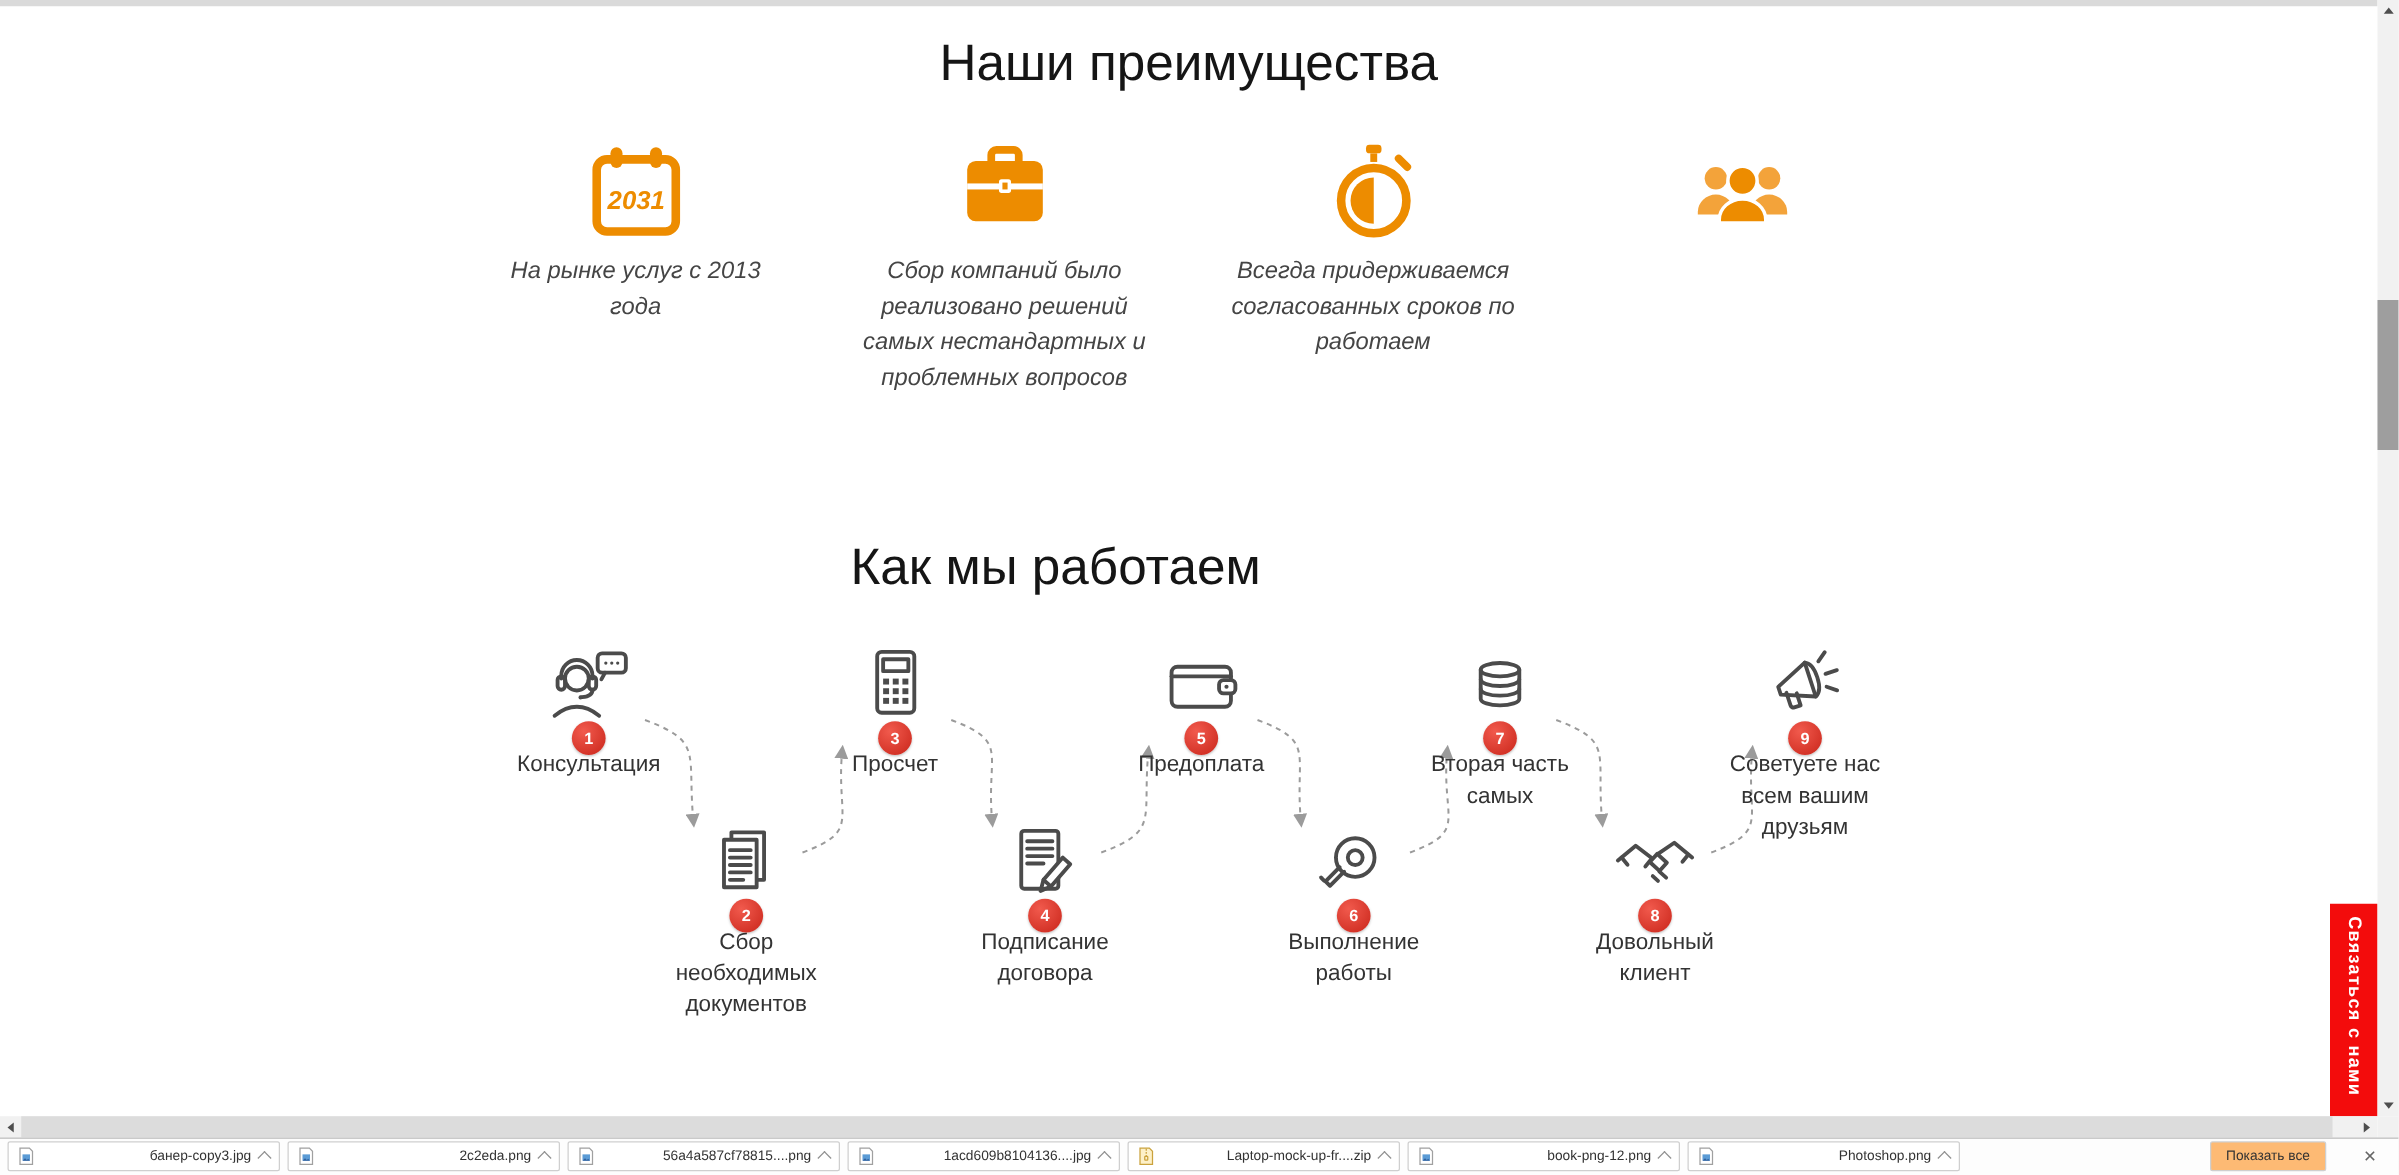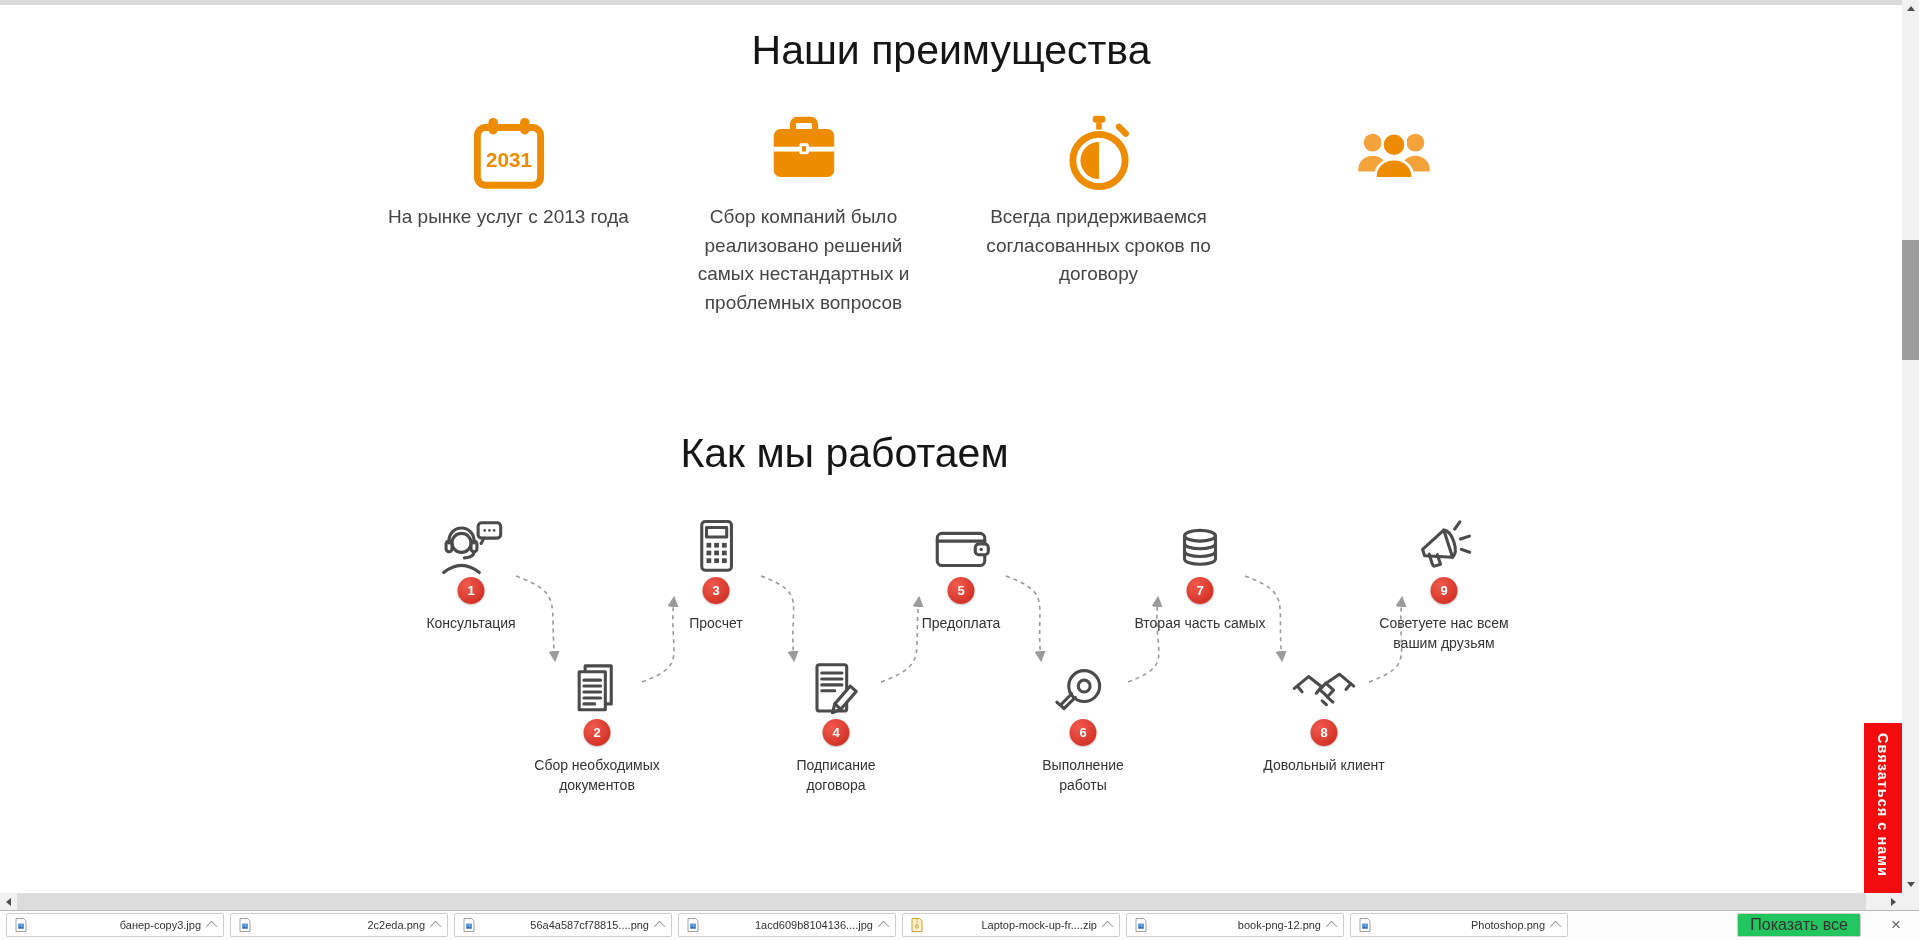--- a/index.html
+++ b/index.html
@@ -7,39 +7,39 @@
           font-family:"Liberation Sans", sans-serif; }
 
   .top-strip { position:absolute; top:0; left:0; width:1902px; height:5px; background:#dadada; }
 
   
   .section-title { margin:0; padding-top:22px; text-align:center; font-size:41px; line-height:46px;
                    font-weight:normal; color:#151515; letter-spacing:0; }
 
   
   .adv { position:absolute; top:5px; left:0; width:1902px; }
-  .adv-cols { width:1180px; margin:34px auto 0; display:flex; }
+  .adv-cols { width:1180px; margin:34px auto 0; display:flex;font-style:italic; }
   .adv-col { flex:1; text-align:center; padding:0 10px; }
   .adv-icon { height:96px; display:flex; align-items:center; justify-content:center; }
   .adv-text { font-size:19px; color:#454545; line-height:1.5; margin:0 auto 0; max-width:245px; }
 
   
   .work { position:absolute; top:408px; left:0; width:1689px; }
   .steps-canvas { position:relative; height:350px; margin-top:22px; }
   .arrows { position:absolute; left:0; top:0; pointer-events:none; }
   .step { position:absolute; width:220px; text-align:center; }
   .step.toprow { top:14px; }
   .step.bottomrow { top:156px; }
   .step-icon { position:relative; display:inline-block; width:82px; height:82px; }
   .step-icon svg { display:block; margin:0 auto; }
   .badge { position:absolute; left:50%; bottom:-10px; transform:translateX(-50%); width:27px; height:27px;
            border-radius:50%; background:radial-gradient(circle at 35% 30%, #f15a4d, #c9251a);
            color:#fff; font-size:13px; font-weight:bold; line-height:27px; text-align:center;
            box-shadow:0 1px 2px rgba(0,0,0,.25); }
-  .step-label { margin:16px auto 0; font-size:14px; color:#333; line-height:1.4; max-width:132px; }
+  .step-label { margin:0 auto 0; font-size:18px; color:#333; line-height:1.4; max-width:132px; }
 
   .sicon * { stroke:#4b4b4b; stroke-width:2.6; fill:none; stroke-linecap:round; stroke-linejoin:round; }
   .sicon .f { fill:#4b4b4b; stroke:none; }
   .sicon .w { fill:#ffffff; }
 
   
   .contact-btn { position:absolute; top:723px; right:17px; width:38px; height:170px; background:#f30c0c;
                  color:#fff; writing-mode:vertical-rl; font-size:14.5px; font-weight:bold; letter-spacing:1px;
                  line-height:38px; overflow:hidden; cursor:pointer; box-sizing:border-box; padding-top:10px; }
 
@@ -68,21 +68,21 @@
   .fico { width:16px; height:16px; flex:0 0 16px; }
   .ditem .name { flex:1; margin-left:6px; font-size:11px; color:#333; white-space:nowrap;
                  overflow:hidden; text-overflow:ellipsis; }
   .namewrap { flex:1; margin-left:2px; overflow:hidden; }
   .namewrap .name { display:block; margin-left:0; line-height:12px; }
   .progress { width:100px; height:3px; margin-top:2px; background:transparent; }
   .progress i { display:block; height:100%; width:42%; background:#43a047; }
   .caret { flex:0 0 7px; width:7px; height:7px; border-left:1.6px solid #8f8f8f; border-top:1.6px solid #8f8f8f;
            transform:rotate(45deg) translateY(2px); margin-left:8px; cursor:pointer; }
   .show-all { position:absolute; right:58px; top:2px; height:24px; line-height:22px; padding:0 12px;
-              font-size:16px; color:#333; background:#22c55e; border:1px solid #cfcfcf; border-radius:2px;
+              font-size:11px; color:#333; background:#fdba74; border:1px solid #cfcfcf; border-radius:2px;
               box-sizing:border-box; cursor:pointer; }
   .close-x { position:absolute; right:12px; top:3px; width:22px; height:22px; text-align:center;
              font-size:17px; line-height:22px; color:#666; cursor:pointer; }
   .close-x::before { content:"×"; }
 </style>
 </head>
 <body>
 
 <div class="page">
 
@@ -120,21 +120,21 @@
       <div class="adv-col">
         <div class="adv-icon">
           <svg width="88" height="88" viewBox="0 0 64 64">
             <rect x="27.5" y="3.5" width="9" height="5" rx="2" fill="#ED8C00"></rect>
             <rect x="30" y="8.5" width="4" height="5" fill="#ED8C00"></rect>
             <path d="M46.5,11.5 l5,5" stroke="#ED8C00" stroke-width="4.5" stroke-linecap="round" fill="none"></path>
             <circle cx="32" cy="36" r="19" fill="none" stroke="#ED8C00" stroke-width="5"></circle>
             <path d="M32,22.5 A13.5,13.5 0 0 0 32,49.5 Z" fill="#ED8C00"></path>
           </svg>
         </div>
-        <p class="adv-text">Всегда придерживаемся согласованных сроков по договору</p>
+        <p class="adv-text">Всегда придерживаемся согласованных сроков по работаем</p>
       </div>
 
       <div class="adv-col">
         <div class="adv-icon">
           <svg width="88" height="88" viewBox="0 0 64 64">
             <circle cx="16.5" cy="23" r="6.5" fill="#F3A33A"></circle>
             <path d="M6,42.5 a10.5,10 0 0 1 21,0 v1.5 h-21 z" fill="#F3A33A"></path>
             <circle cx="47.5" cy="23" r="6.5" fill="#F3A33A"></circle>
             <path d="M37,42.5 a10.5,10 0 0 1 21,0 v1.5 h-21 z" fill="#F3A33A"></path>
             <circle cx="32" cy="24.5" r="8.5" fill="#ED8C00" stroke="#ffffff" stroke-width="2"></circle>

